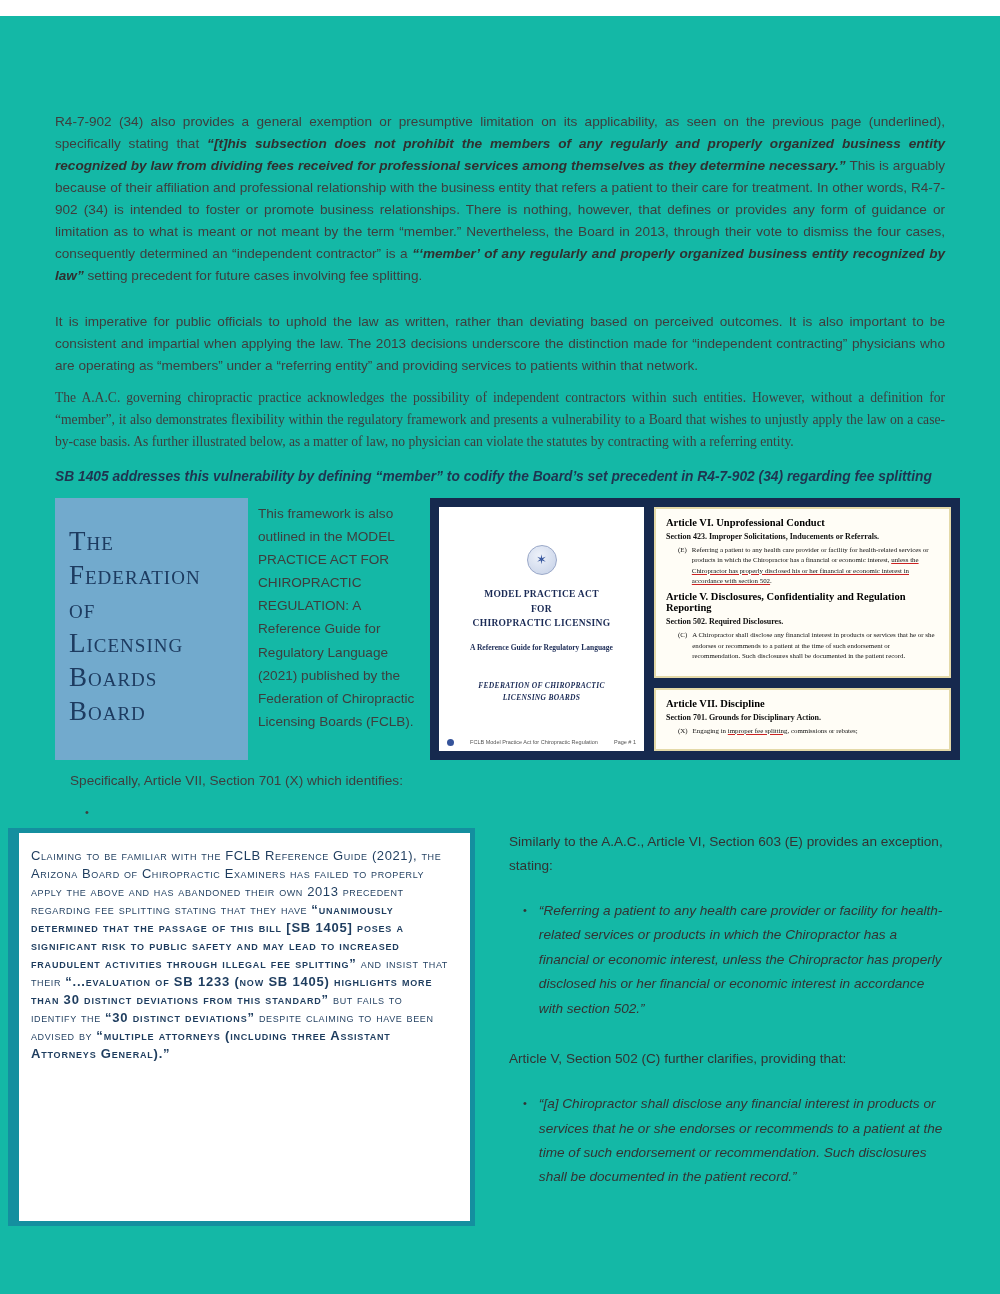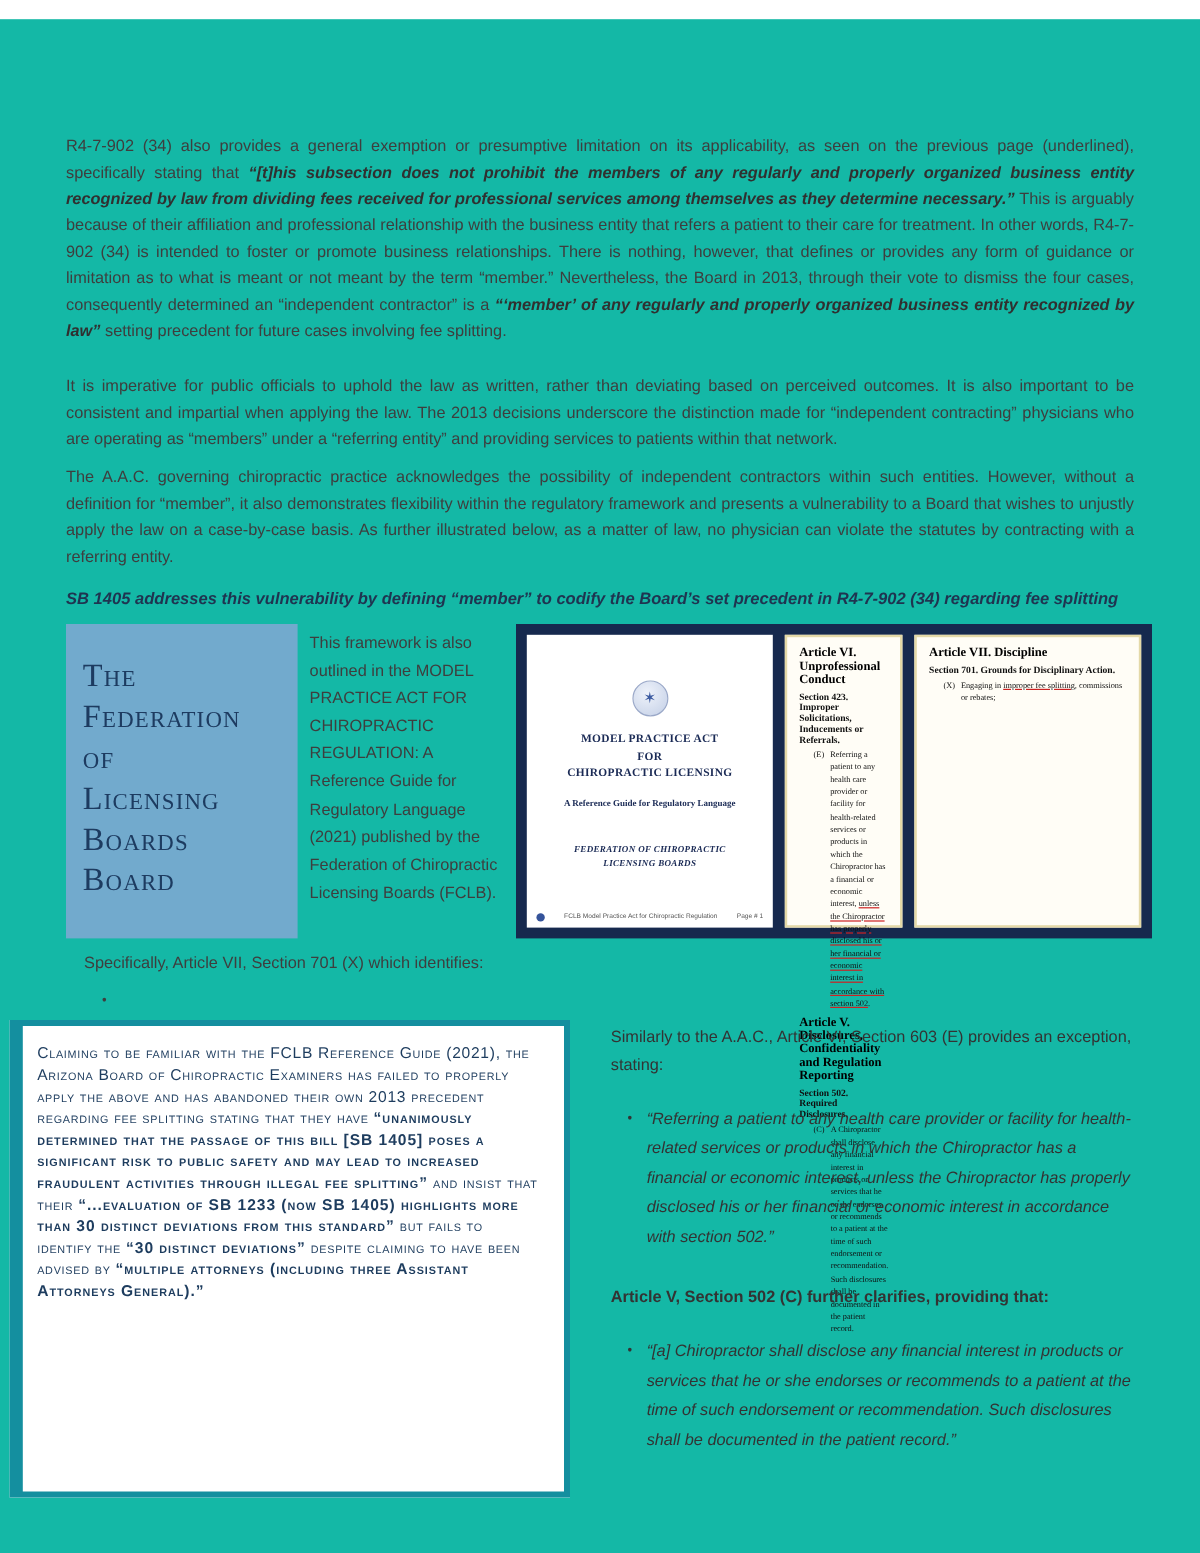--- a/index.html
+++ b/index.html
@@ -4,21 +4,21 @@
 <style>
   * { margin:0; padding:0; box-sizing:border-box; }
   body { background:#ffffff; font-family:"Liberation Sans", sans-serif; }
   .page { width:1000px; height:1294px; background:#14b8a6; position:relative; overflow:hidden;
           color:#3e3e3e; margin:16px auto; }
   .content { padding:95px 55px 0 55px; }
 
   p.body { font-size:13.6px; line-height:1.62; text-align:justify; color:#3e3e3e; }
   .bi { font-weight:700; font-style:italic; color:#303030; }
   .mt-lg { margin-top:24px; }
-  .mt-sm { margin-top:10px; }
+  .mt-sm { margin-top:10px;font-family:Liberation Serif, serif; }
 
   .section-heading { margin-top:14px; font-weight:700; font-style:italic; color:#1f3450;
                      font-size:13.8px; line-height:1.5; text-align:justify; }
 
   
   .fclb-row { display:flex; margin-top:10px; margin-right:-15px; height:262px; }
   .fclb-sidebar { width:193px; background:#72aacd; padding:26px 10px 16px 14px; flex:0 0 193px; }
   .fclb-sidebar .line { font-family:"Liberation Serif", serif; font-variant:small-caps;
                         font-size:27px; line-height:1.26; color:#1d3b60; letter-spacing:1px; }
   .fclb-intro { flex:0 0 182px; padding:4px 14px 0 10px; font-size:13.6px; line-height:1.7; color:#3e3e3e; }
@@ -31,21 +31,21 @@
                 border:1px solid #9aa8c8; display:flex; align-items:center; justify-content:center;
                 font-size:13px; color:#3b5aa0; }
   .cover-title { font-weight:700; font-size:9.5px; letter-spacing:0.3px; line-height:1.55; }
   .cover-sub { margin-top:12px; font-weight:700; font-size:7.5px; }
   .cover-org { margin-top:28px; font-weight:700; font-style:italic; font-size:7.5px; letter-spacing:0.3px; line-height:1.6; }
   .cover-footer { position:absolute; bottom:5px; left:8px; right:8px; display:flex;
                   justify-content:space-between; align-items:center; font-size:5.5px; color:#555;
                   font-family:"Liberation Sans", sans-serif; }
   .mini-dot { width:7px; height:7px; border-radius:50%; background:#35539a; display:inline-block; }
 
-  .excerpts { flex:1; display:flex; gap:10px; }
+  .excerpts { flex:1; display:flex; flex-direction:column; gap:10px; }
   .excerpt-box { background:#fffdf6; border:2px solid #e4d9a8; padding:8px 10px;
                  font-family:"Liberation Serif", serif; color:#101010; }
   .excerpt-box.grow { flex:1; }
   .ex-h { font-weight:700; font-size:10.5px; margin-bottom:4px; color:#000; }
   .ex-s { font-weight:700; font-size:8px; margin-bottom:4px; }
   .ex-item { display:flex; gap:5px; font-size:6.9px; line-height:1.5; padding-left:12px; margin-bottom:5px; }
   .ex-item .lbl { flex:0 0 auto; }
   .red-u { text-decoration:underline; text-decoration-color:#cc2222; text-decoration-thickness:1px; }
 
   .specifically { margin-top:13px; padding-left:15px; font-size:13.6px; color:#3e3e3e; }
@@ -58,21 +58,21 @@
   .callout { flex:0 0 467px; margin-left:-47px; border:5px solid #148f9f; border-left-width:11px;
              padding:14px 18px 16px 12px; min-height:398px; background:#ffffff; }
   .callout-text { font-variant:small-caps; letter-spacing:0.6px; font-size:13px; line-height:1.38;
                   color:#1d3c5e; }
   .callout-text .b { font-weight:700; letter-spacing:0.8px; }
 
   .rightcol { flex:1; padding-left:34px; padding-top:2px; }
   .rc-intro { font-size:13.6px; line-height:1.7; color:#333333; }
   .rc-quote { display:flex; gap:12px; padding-left:14px; margin-top:22px; font-style:italic;
               font-size:13.6px; line-height:1.8; color:#333333; }
-  .rc-intro.second { margin-top:26px;font-weight:bold; }
+  .rc-intro.second { margin-top:26px; }
 </style>
 </head>
 <body>
 
 <div class="page">
   <div class="content">
 
     <p class="body"><span>R4-7-902 (34) also provides a general exemption or presumptive limitation on its applicability, as seen on the previous page (underlined), specifically stating that </span><span class="bi">“[t]his subsection does not prohibit the members of any regularly and properly organized business entity recognized by law from dividing fees received for professional services among themselves as they determine necessary.”</span><span> This is arguably because of their affiliation and professional relationship with the business entity that refers a patient to their care for treatment. In other words, R4-7-902 (34) is intended to foster or promote business relationships. There is nothing, however, that defines or provides any form of guidance or limitation as to what is meant or not meant by the term “member.” Nevertheless, the Board in 2013, through their vote to dismiss the four cases, consequently determined an “independent contractor” is a </span><span class="bi">“‘member’ of any regularly and properly organized business entity recognized by law”</span><span> setting precedent for future cases involving fee splitting.</span></p>
 
     <p class="body mt-lg">It is imperative for public officials to uphold the law as written, rather than deviating based on perceived outcomes. It is also important to be consistent and impartial when applying the law. The 2013 decisions underscore the distinction made for “independent contracting” physicians who are operating as “members” under a “referring entity” and providing services to patients within that network.</p>

